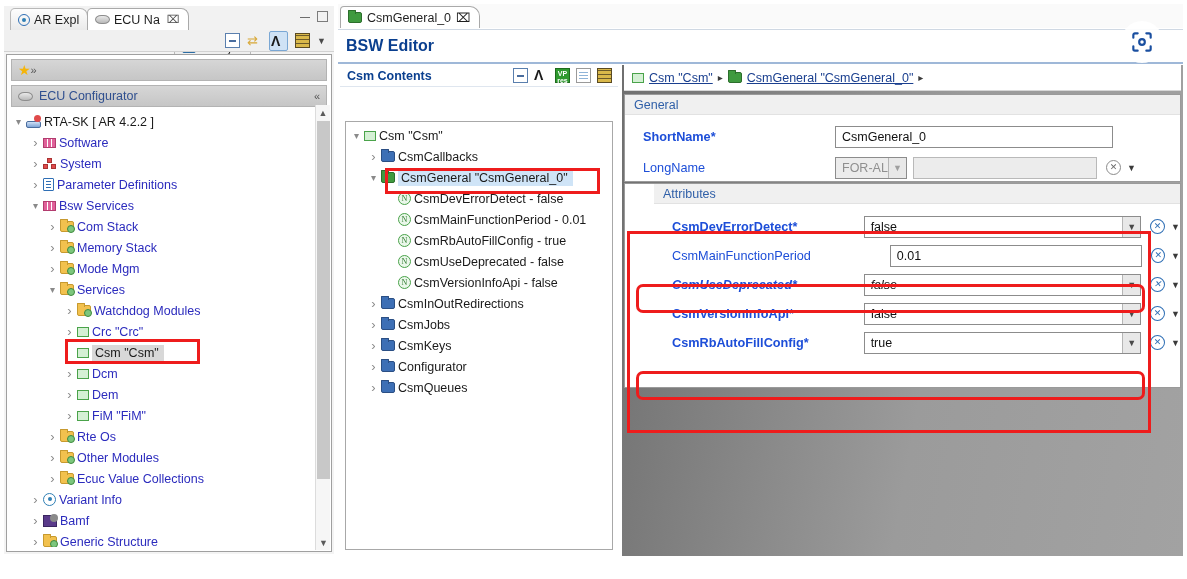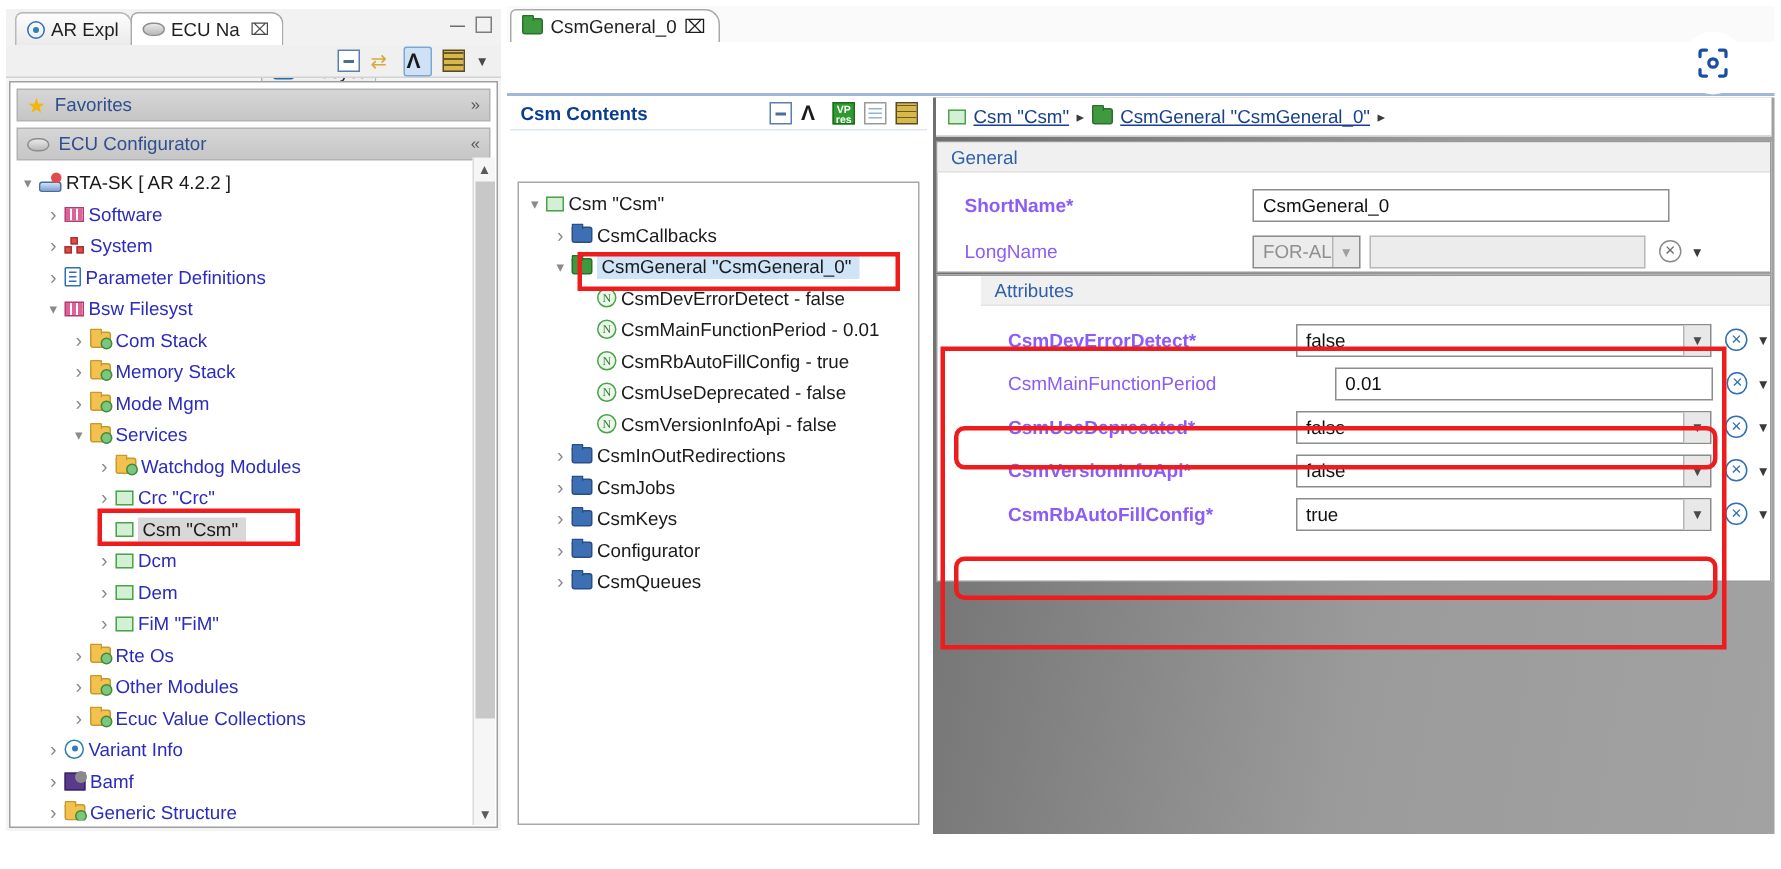--- a/index.html
+++ b/index.html
@@ -205,21 +205,21 @@
   .group {
     position:absolute; left:2px; right:2px; background:#ffffff;
     border:1px solid #9a9a9a;
   }
   .group-title {
     height:20px; background:#f0f0f0; border-bottom:1px solid #e2e2e2;
     display:flex; align-items:center; padding-left:9px;
     color:#2f5fa8; font-size:12.5px;text-align:right;
   }
   .frow { height:31px; display:flex; align-items:center; padding-left:18px; }
-  .frow .flabel { width:192px; font-size:12.7px; color:#8b5cf6; }
+  .frow .flabel { width:192px; font-size:12.7px; color:#1d4ed8; }
   .frow .flabel.req { font-weight:bold; }
   .txtfield {
     height:22px; background:#fff; border:1px solid #8c8c8c;
     display:flex; align-items:center; padding-left:6px; font-size:12.5px; color:#111;
   }
   .combo {
     height:22px; background:#fff; border:1px solid #8c8c8c;
     display:flex; align-items:center; padding-left:6px; font-size:12.5px; color:#111;
     position:relative;
   }
@@ -281,21 +281,20 @@
       <span class="tbi collapse"></span>
       <span class="tbi link">⇄</span>
       <span class="tbi-sel"><span class="tbi fork">Λ</span></span>
       <span class="tbi table"></span>
       <span style="color:#4a4a4a;font-size:9px;">▼</span>
     </div>
 
     <div class="lv-body">
       <div class="section-head">
         <span class="star-ic">★</span>
-        <span class="sh-label">Favorites</span>
         <span class="chev">»</span>
       </div>
       <div class="section-head">
         <span class="ic ecu-ic"></span>
         <span class="sh-label">ECU Configurator</span>
         <span class="chev">«</span>
       </div>
 
       <div class="tree" id="left-tree">
           <div class="tnode" style="padding-left: 0px;">
@@ -321,21 +320,21 @@
             <span class="tlabel">System</span>
           </div>
           <div class="tnode" style="padding-left: 17px;">
             <span class="arrow" style="font-size: 13px;">›</span>
             <span class="ic doc-ic ticon"></span>
             <span class="tlabel">Parameter Definitions</span>
           </div>
           <div class="tnode" style="padding-left: 17px;">
             <span class="arrow">▾</span>
             <span class="ic grid-p ticon"></span>
-            <span class="tlabel">Bsw Filesyst</span>
+            <span class="tlabel">Bsw Services</span>
           </div>
           <div class="tnode" style="padding-left: 34px;">
             <span class="arrow" style="font-size: 13px;">›</span>
             <span class="ic folder-y ticon"></span>
             <span class="tlabel">Com Stack</span>
           </div>
           <div class="tnode" style="padding-left: 34px;">
             <span class="arrow" style="font-size: 13px;">›</span>
             <span class="ic folder-y ticon"></span>
             <span class="tlabel">Memory Stack</span>
@@ -423,20 +422,21 @@
   <div id="editor">
 
     <div class="ed-tabrow">
       <div class="ed-tab">
         <span class="ic folder-g"></span>
         <span>CsmGeneral_0</span>
         <span class="tclose">⌧</span>
       </div>
     </div>
 
+    <div class="ed-title">BSW Editor</div>
     <div class="ed-underline"></div>
 
     <div id="contents">
       <div class="ct-head">
         <span>Csm Contents</span>
         <span class="spacer"></span>
         <span class="tbi collapse"></span>
         <span class="tbi fork">Λ</span>
         <span class="tbi vp">VP<br>res</span>
         <span class="tbi page"></span>
@@ -561,21 +561,21 @@
               <span class="dcaret">▼</span>
             </div>
             <div class="frow" style="height: 29px;">
               <span class="flabel">CsmMainFunctionPeriod</span>
               <span class="txtfield" style="width: 278px; margin-left: 44px;">
                 <span>0.01</span>
               </span>
               <span class="xbtn blue">✕</span>
               <span class="dcaret">▼</span>
             </div>
-            <div class="frow" style="height: 29px;">
+            <div class="frow" style="height: 29px; font-style: italic;">
               <span class="flabel req">CsmUseDeprecated*</span>
               <span class="combo" style="width: 278px;">
                 <span>false</span>
                 <span class="caret">▼</span>
               </span>
               <span class="xbtn blue">✕</span>
               <span class="dcaret">▼</span>
             </div>
             <div class="frow" style="height: 29px;">
               <span class="flabel req">CsmVersionInfoApi*</span>

